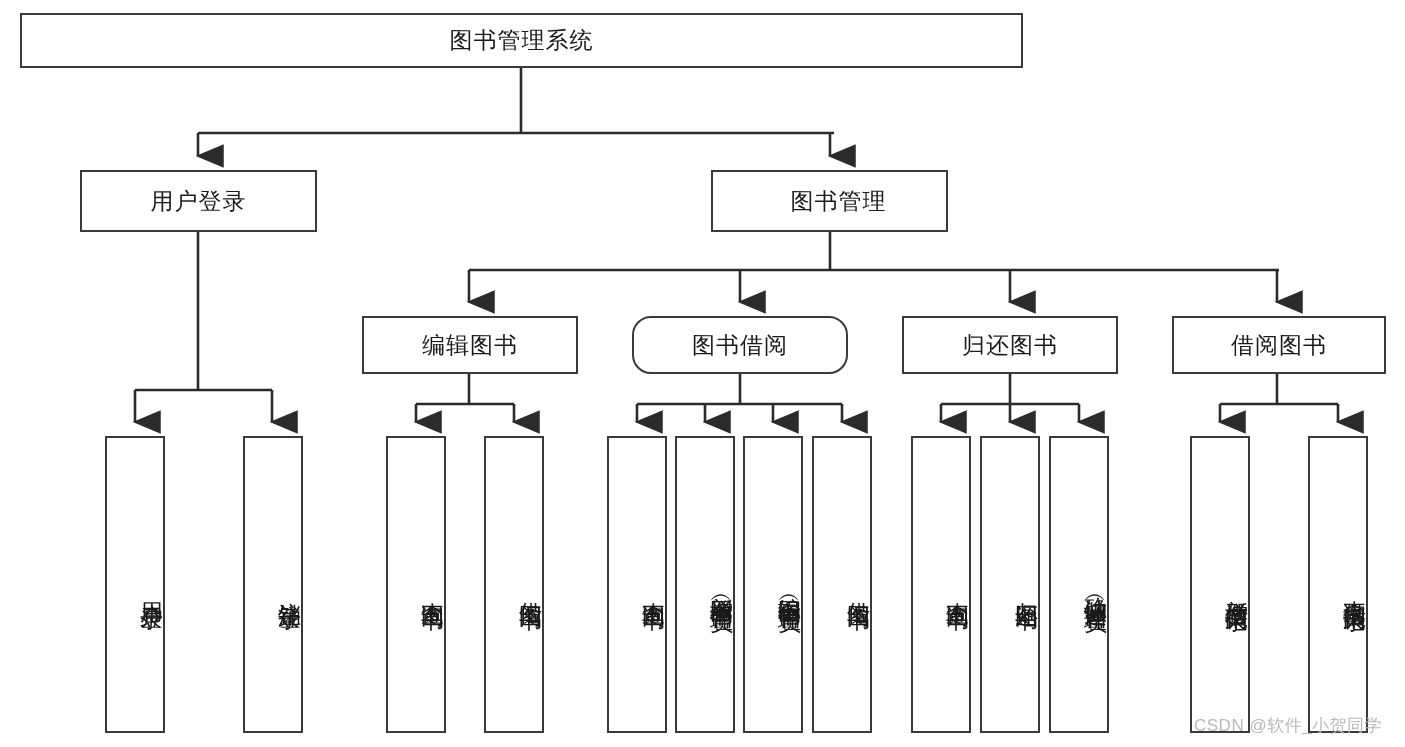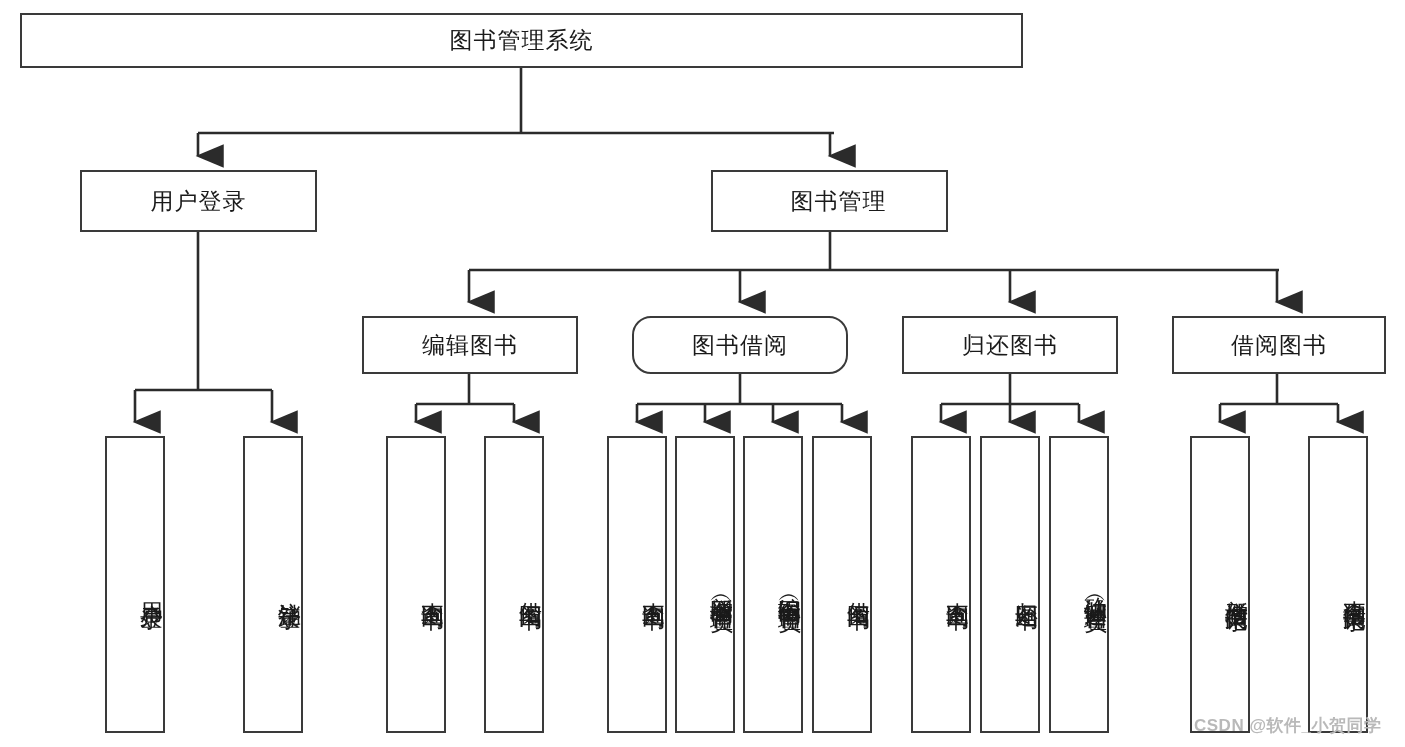--- a/index.html
+++ b/index.html
@@ -54,21 +54,20 @@
     width: 1405px;
     height: 747px;
     pointer-events: none;
   }
   .watermark {
     position: absolute;
     font-size: 17px;
     color: #b9b9b9;
     white-space: nowrap;
     letter-spacing: 0.5px;
-    font-weight: bold;
   }
 </style>
 </head>
 <body>
 
 <div id="canvas">
 
   <svg class="edges" viewBox="0 0 1405 747">
     <defs>
       <marker id="arrow" viewBox="0 0 10 12" refX="5" refY="11" markerWidth="9" markerHeight="11" orient="auto-start-reverse">

